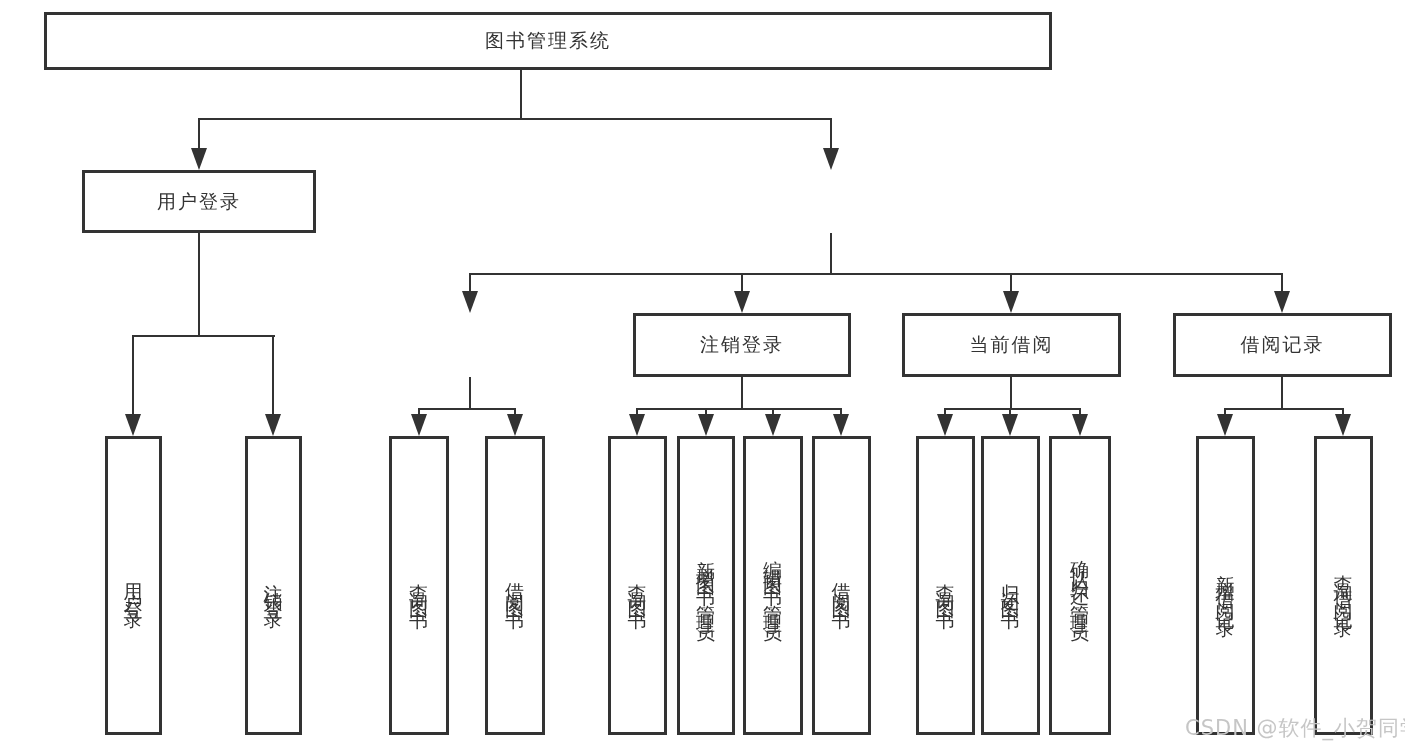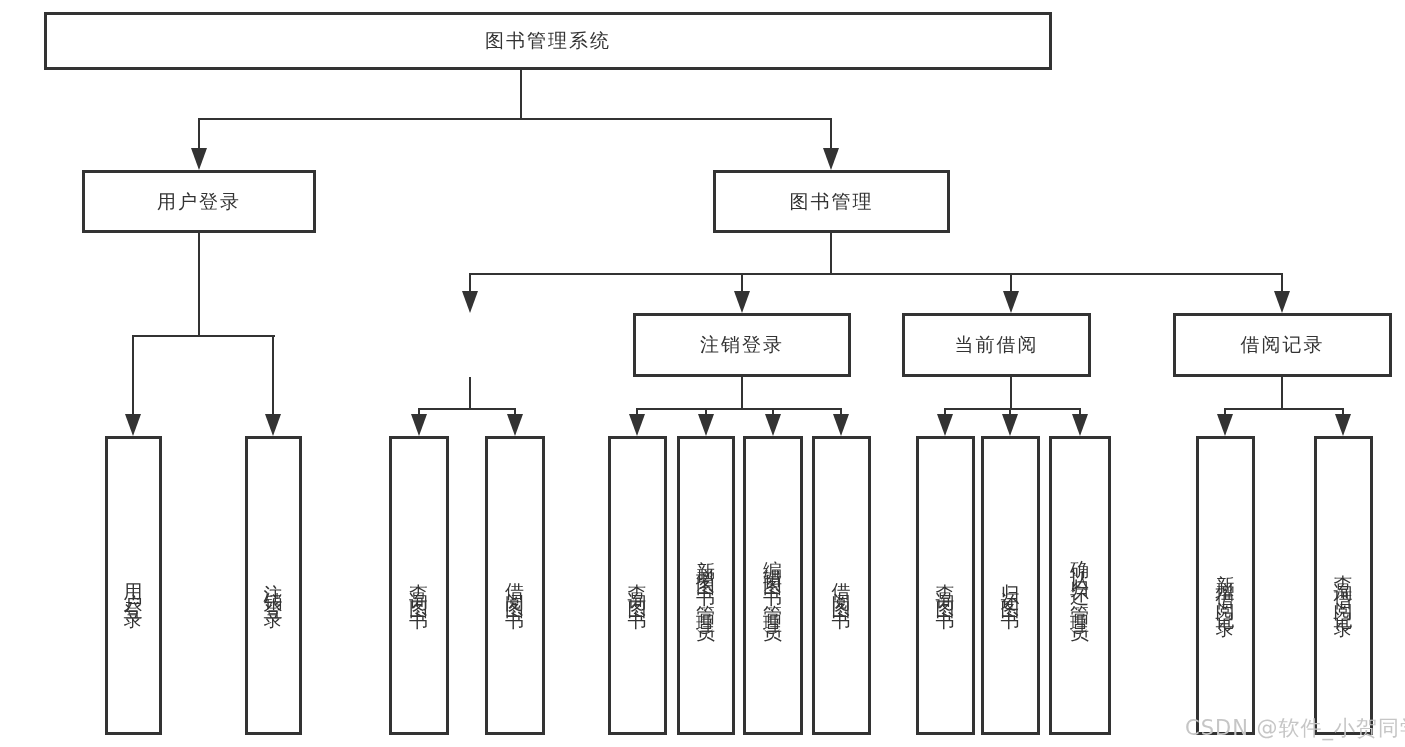--- a/index.html
+++ b/index.html
@@ -71,23 +71,20 @@
   <div class="vl" style="left:520px; top:70px; height:48px;"></div>
   <div class="hl" style="left:198px; top:118px; width:634px;"></div>
   <div class="vl" style="left:198px; top:118px; height:34px;"></div>
   <div class="ar" style="left:191px; top:148px;"></div>
   <div class="vl" style="left:830px; top:118px; height:34px;"></div>
   <div class="ar" style="left:823px; top:148px;"></div>
 
   <div class="node h" style="left:82px; top:170px; width:234px; height:63px;">
     <span>用户登录</span>
   </div>
-  <div class="node h" style="left:713px; top:170px; width:237px; height:63px;">
-    <span>图书管理</span>
-  </div>
 
   <div class="vl" style="left:198px; top:233px; height:102px;"></div>
   <div class="hl" style="left:132px; top:335px; width:143px;"></div>
   <div class="vl" style="left:132px; top:335px; height:81px;"></div>
   <div class="ar" style="left:125px; top:414px;"></div>
   <div class="vl" style="left:272px; top:335px; height:81px;"></div>
   <div class="ar" style="left:265px; top:414px;"></div>
 
   <div class="vl" style="left:830px; top:233px; height:40px;"></div>
   <div class="hl" style="left:469px; top:273px; width:814px;"></div>
@@ -96,21 +93,21 @@
   <div class="vl" style="left:741px; top:273px; height:20px;"></div>
   <div class="ar" style="left:734px; top:291px;"></div>
   <div class="vl" style="left:1010px; top:273px; height:20px;"></div>
   <div class="ar" style="left:1003px; top:291px;"></div>
   <div class="vl" style="left:1281px; top:273px; height:20px;"></div>
   <div class="ar" style="left:1274px; top:291px;"></div>
 
   <div class="node h" style="left:633px; top:313px; width:218px; height:64px;">
     <span>注销登录</span>
   </div>
-  <div class="node h" style="left:902px; top:313px; width:189px; height:64px;">
+  <div class="node h" style="left:902px; top:313px; width:219px; height:64px;">
     <span>当前借阅</span>
   </div>
   <div class="node h" style="left:1173px; top:313px; width:219px; height:64px;">
     <span>借阅记录</span>
   </div>
 
   <div class="vl" style="left:469px; top:377px; height:31px;"></div>
   <div class="hl" style="left:418px; top:408px; width:98px;"></div>
   <div class="vl" style="left:418px; top:408px; height:10px;"></div>
   <div class="ar" style="left:411px; top:414px;"></div>

